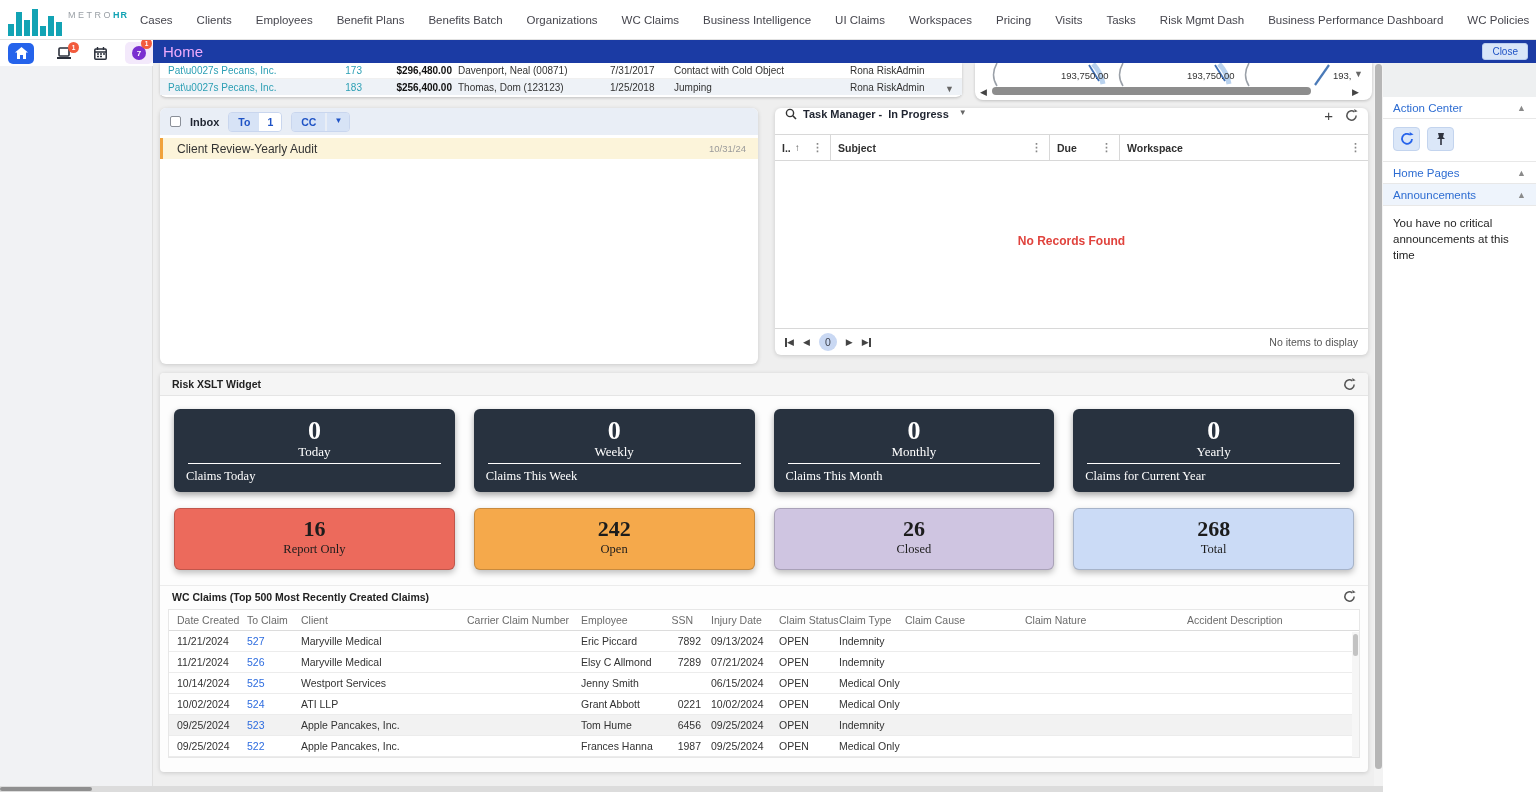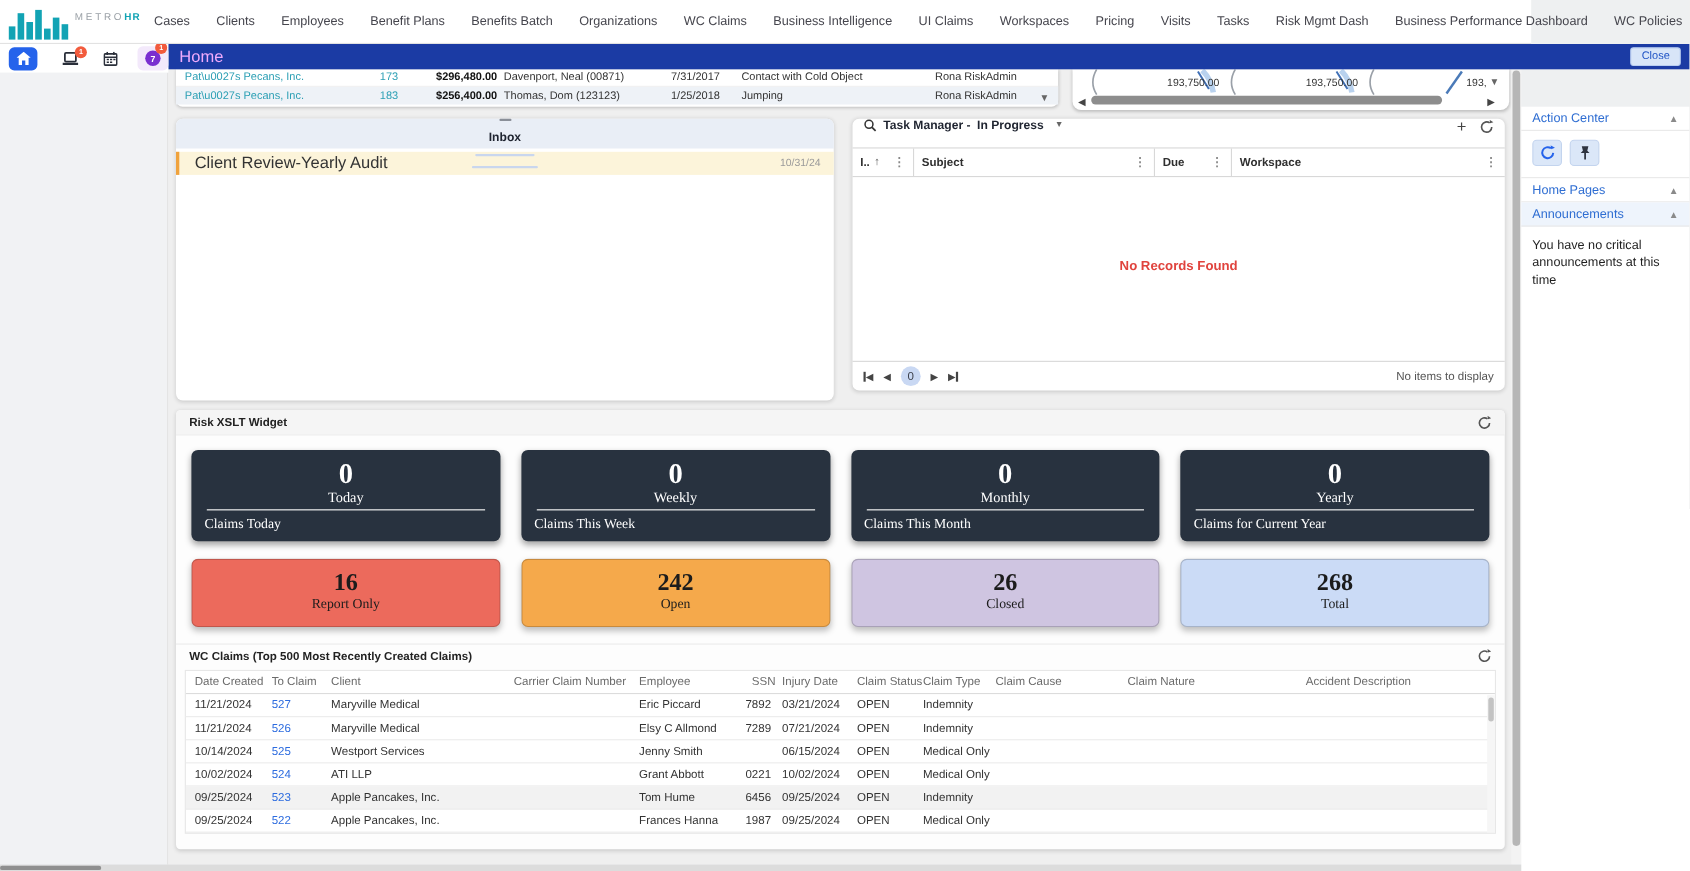--- a/index.html
+++ b/index.html
@@ -1,20 +1,20 @@
 <!DOCTYPE html>
 <html><head>
 <meta charset="utf-8">
 <style>
   * { margin:0; padding:0; box-sizing:border-box; }
   html,body { width:1536px; height:792px; overflow:hidden; }
   body { font-family:"Liberation Sans", sans-serif; background:#eef0f1; position:relative; color:#333; }
 
   
-  .topnav { position:absolute; left:0; top:0; width:1392px; height:40px; background:#fff;
+  .topnav { position:absolute; left:0; top:0; width:1536px; height:40px; background:#fff;
             border-bottom:1px solid #e2e2e2; display:flex; align-items:center; z-index:5; }
   .logo-box { display:flex; align-items:flex-start; padding:4px 0 0 8px; width:142px; }
   .skyline { display:flex; align-items:flex-end; gap:2px; height:28px; }
   .skyline div { background:#12a3b4; width:6px; }
   .brand { margin:2px 0 0 6px; font-size:9px; letter-spacing:2.5px; color:#9aa0a6; white-space:nowrap; }
   .brand b { color:#12a3b4; letter-spacing:1px; }
   .nav-items { display:flex; align-items:center; font-size:11.5px; color:#45454d; }
   .nav-item { padding:0 12px; cursor:pointer; white-space:nowrap; }
   .caret { font-size:8px; color:#666; margin-left:4px; }
 
@@ -66,31 +66,31 @@
   .g-label { position:absolute; top:7px; font-size:9.5px; color:#333; }
   .g-caret { position:absolute; right:9px; top:6px; font-size:9px; color:#666; cursor:pointer; }
   .g-arrow { position:absolute; bottom:3px; font-size:9px; color:#444; cursor:pointer; }
   .g-track { position:absolute; left:17px; right:26px; bottom:5px; height:8px; background:#fff; border-radius:4px; }
   .g-thumb { position:absolute; left:0; top:0; height:8px; width:90%; background:#8d8d8d; border-radius:4px; }
 
   
   .inbox { position:absolute; left:160px; top:108px; width:598px; height:256px; background:#fff;
            border-radius:6px; box-shadow:0 1px 4px rgba(0,0,0,.16); }
   .ib-head { height:27px; background:#e9eef6; border-radius:6px 6px 0 0; display:flex; align-items:center;
-             padding:0 10px; gap:9px;flex-direction:column; }
+             padding:0 10px; gap:9px; }
   .checkbox { width:11px; height:11px; background:#fff; border:1px solid #8a8f98; border-radius:2px; cursor:pointer; }
   .ib-title { font-size:11px; font-weight:bold; color:#1f2430; }
   .seg { display:flex; border-radius:4px; overflow:hidden; border:1px solid #c9d6ee; font-size:10.5px;
          font-weight:bold; color:#1f53c5; cursor:pointer; }
   .seg .b { background:#d7e3f6; padding:3px 9px; }
   .seg .w { background:#fff; padding:3px 8px; }
   .seg .c { background:#d7e3f6; padding:3px 7px; font-size:8px; border-left:2px solid #e9eef6; }
   .msg-row { margin-top:3px; height:21px; background:#fcf4da; border-left:3px solid #f0a23c;
              display:flex; align-items:center; padding:0 12px 0 14px; cursor:pointer; }
-  .msg-sub { font-size:15px; color:#333; }
+  .msg-sub { font-size:12px; color:#333; }
   .msg-date { margin-left:auto; color:#9a9a9a; font-size:9.5px; }
 
   
   .taskmgr { position:absolute; left:775px; top:108px; width:593px; height:247px; background:#fff;
              border-radius:6px; box-shadow:0 1px 4px rgba(0,0,0,.16); display:flex; flex-direction:column; }
   .tm-head { height:26px; display:flex; align-items:flex-start; padding:0 10px; gap:6px; }
   .tm-title { font-size:11px; font-weight:bold; color:#1f2430; }
   .tm-icons { margin-left:auto; display:flex; align-items:center; gap:12px; }
   .plus { font-size:15px; color:#444; line-height:1; cursor:pointer; }
   .tm-cols { height:27px; border-top:1px solid #d8d8d8; border-bottom:1px solid #d8d8d8;
@@ -132,21 +132,21 @@
   .wc-title { font-size:10.5px; font-weight:bold; color:#222; }
   .wc-head-row .refresh { margin-left:auto; }
   .wc-table { margin:2px 8px 0 8px; border:1px solid #e7e7e7; background:#fff; position:relative; }
   .wc-row { display:grid; grid-template-columns:70px 54px 166px 114px 88px 42px 68px 60px 66px 120px 162px 1fr;
             align-items:center; min-height:21px; padding:0 8px; border-bottom:1px solid #ececec;
             font-size:10.5px; color:#333; }
   .wc-row.head { color:#6b6b6b; height:21px; border-bottom:1px solid #dcdcdc; }
   .wc-row.striped { background:#f2f2f2; }
   .wc-row .link { color:#2d6cdf; cursor:pointer; }
   .wc-row .ssn { text-align:right; padding-right:10px; }
-  .wc-row.head .ssn { padding-right:6px; }
+  .wc-row.head .ssn { padding-right:18px; }
   .wc-vscroll { position:absolute; right:0; top:22px; bottom:0; width:7px; background:#f6f6f6; }
   .wc-vscroll .thumb { position:absolute; left:1px; right:1px; top:2px; height:22px; background:#c3c3c3; border-radius:3px; }
 
   
   .sb-row { height:22px; display:flex; align-items:center; padding:0 10px; border-bottom:1px solid #e8e8e8;
             color:#2e6dd2; font-size:11.5px; cursor:pointer; }
   .sb-chev { margin-left:auto; color:#8a8a8a; font-size:9px; }
   .sb-actions { padding:8px 10px 10px 10px; border-bottom:1px solid #e8e8e8; display:flex; gap:7px; }
   .sb-btn { width:27px; height:24px; background:#dbe7f8; border:1px solid #c3d4ee; border-radius:4px;
             display:flex; align-items:center; justify-content:center; cursor:pointer; }
@@ -415,21 +415,21 @@
       <span>Claim Nature</span>
       <span>Accident Description</span>
     </div>
     <div class="wc-row">
       <span>11/21/2024</span>
       <span class="link">527</span>
       <span>Maryville Medical</span>
       <span></span>
       <span>Eric Piccard</span>
       <span class="ssn">7892</span>
-      <span>03/21/2024</span>
+      <span>09/13/2024</span>
       <span>OPEN</span>
       <span>Indemnity</span>
       <span></span>
       <span></span>
       <span></span>
     </div>
     <div class="wc-row">
       <span>11/21/2024</span>
       <span class="link">526</span>
       <span>Maryville Medical</span>

